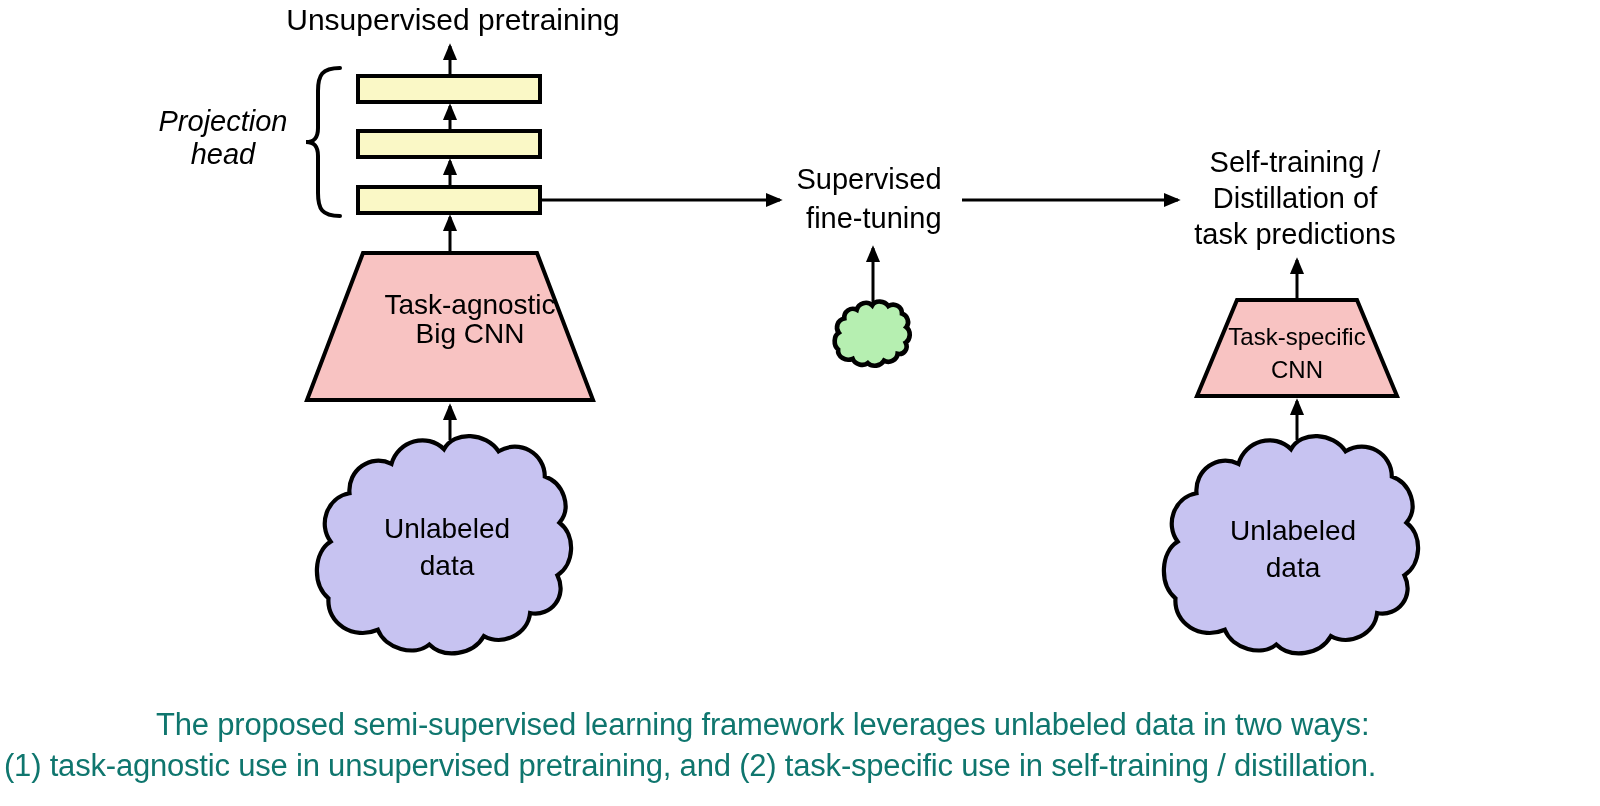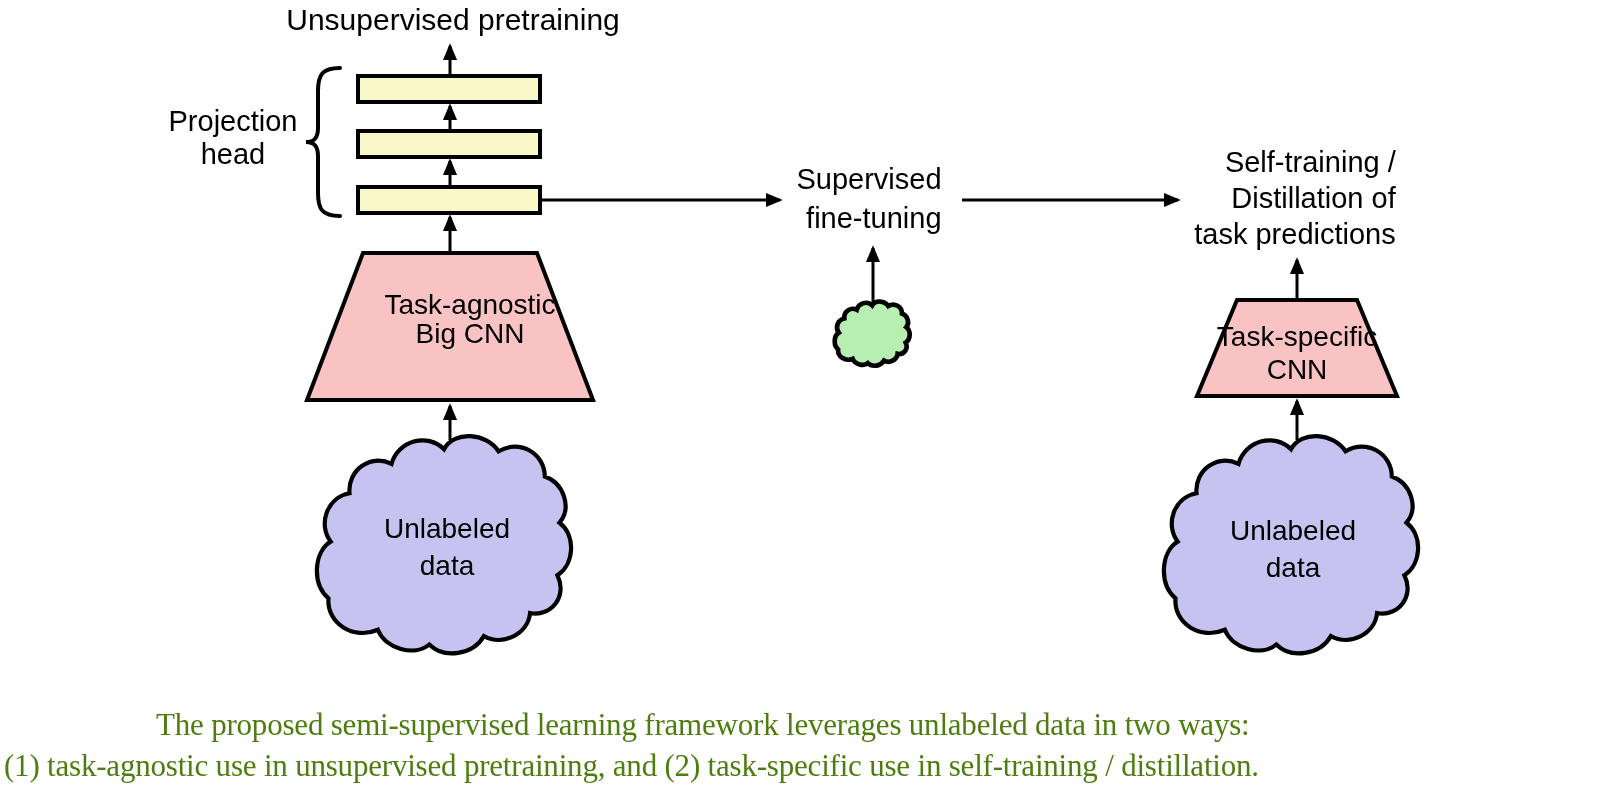--- a/index.html
+++ b/index.html
@@ -14,40 +14,40 @@
   }
   #diagram-svg { position: absolute; left: 0; top: 0; }
   .lbl {
     position: absolute;
     text-align: center;
     white-space: pre-line;
     transform: translateX(-50%);
     color: #000;
   }
   .lbl-pretrain   { left: 453px;  top: 2px;   font-size: 30px; line-height: 36px; }
-  .lbl-projhead   { left: 233px;  top: 105px; font-size: 29px; line-height: 33px; }
+  .lbl-projhead   { left: 223px;  top: 105px; font-size: 29px; line-height: 33px; font-style: italic; }
   .lbl-bigcnn     { left: 470px;  top: 290px; font-size: 28px; line-height: 29px; }
   .lbl-unlab-left { left: 447px;  top: 510px; font-size: 28px; line-height: 37px; }
   .lbl-finetune   { left: 869px;  top: 160px; font-size: 29px; line-height: 39px; text-align: right; }
   .lbl-smallfrac  { left: 873px;  top: 390px; font-size: 28px; line-height: 37px; }
-  .lbl-selftrain  { left: 1295px; top: 144px; font-size: 29px; line-height: 36px; text-align: right; }
-  .lbl-taskcnn    { left: 1297px; top: 320px; font-size: 28px; line-height: 33px; }
+  .lbl-selftrain  { left: 1295px; top: 144px; font-size: 29px; line-height: 36px; }
+  .lbl-taskcnn    { left: 1297px; top: 320px; font-size: 24px; line-height: 33px; }
   .lbl-unlab-right{ left: 1293px; top: 512px; font-size: 28px; line-height: 37px; }
   .caption {
     position: absolute;
     left: 4px;
     top: 704px;
     width: 1592px;
-    font-family: Liberation Serif, serif;
+    font-family: Liberation Sans, sans-serif;
     font-size: 31px;
     line-height: 41px;
     letter-spacing: -0.2px;
     text-indent: 152px;
     white-space: pre-line;
-    color: #4d7c0f;
+    color: #0f766e;
   }
 </style>
 </head>
 <body>
 
 <div id="canvas">
 
   <svg id="diagram-svg" width="1600" height="695" viewBox="0 0 1600 695">
     <defs>
       <marker id="ah" viewBox="0 0 10 10" refX="8" refY="5" markerWidth="6" markerHeight="6" orient="auto">

